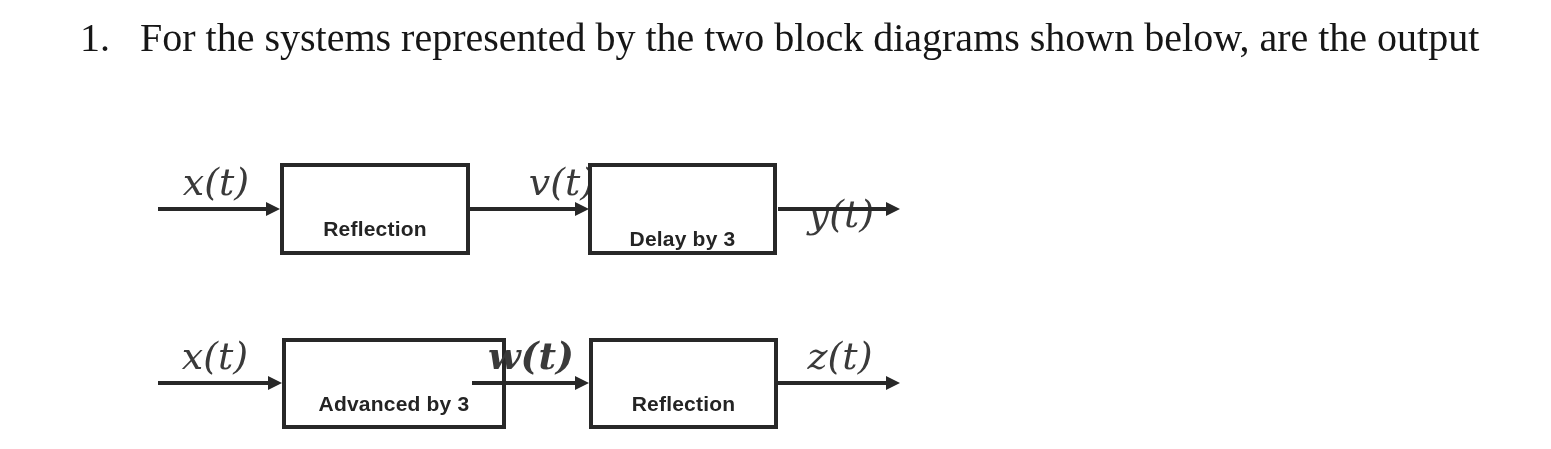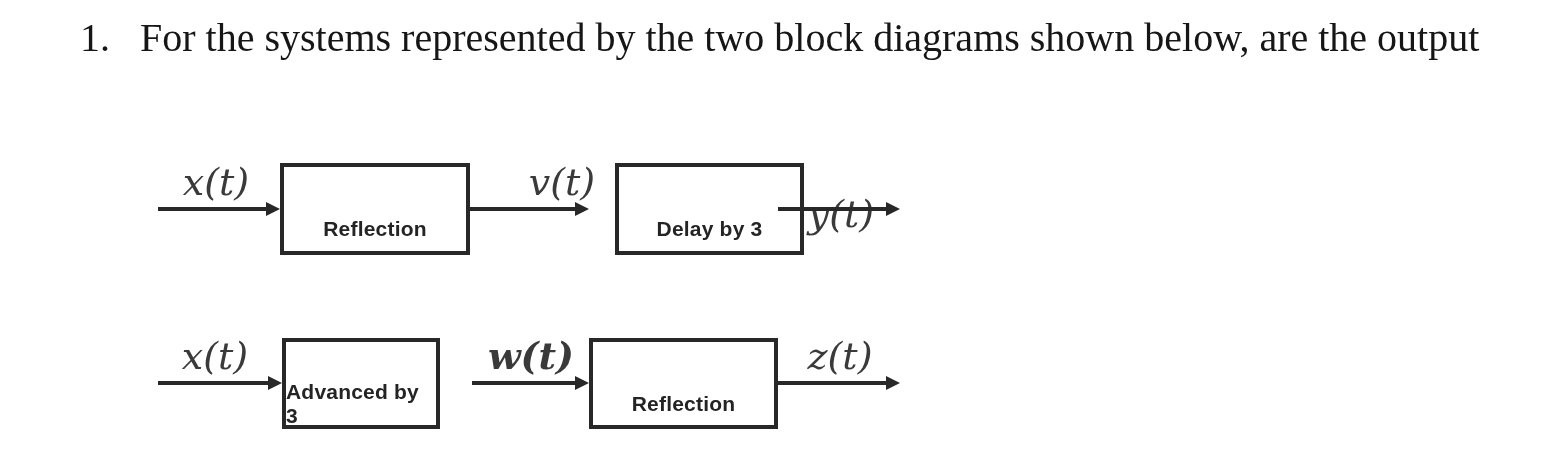--- a/index.html
+++ b/index.html
@@ -94,35 +94,35 @@
     <div class="ahead" style="left:266px; top:202px;"></div>
 
     <div class="block" style="left:280px; top:163px; width:190px; height:92px;">
       <span class="block-label">Reflection</span>
     </div>
 
     <span class="sig" style="left:512px; top:166px;">v(t)</span>
     <div class="aline" style="left:470px; top:207px; width:105px;"></div>
     <div class="ahead" style="left:575px; top:202px;"></div>
 
-    <div class="block" style="left:615px; top:163px; width:189px; height:92px;">
+    <div class="block" style="left:588px; top:163px; width:189px; height:92px;align-items:flex-end;">
       <span class="block-label">Delay by 3</span>
     </div>
 
     <span class="sig" style="left:791px; top:166px;margin-top:32px;">y(t)</span>
     <div class="aline" style="left:778px; top:207px; width:108px;"></div>
     <div class="ahead" style="left:886px; top:202px;"></div>
   </div>
 
   <div>
     <span class="sig" style="left:165px; top:340px;">x(t)</span>
     <div class="aline" style="left:158px; top:381px; width:110px;"></div>
     <div class="ahead" style="left:268px; top:376px;"></div>
 
-    <div class="block" style="left:282px; top:338px; width:158px; height:91px;">
+    <div class="block" style="left:282px; top:338px; width:224px; height:91px;">
       <span class="block-label">Advanced by 3</span>
     </div>
 
     <span class="sig" style="left:481px; top:340px;font-weight:bold;">w(t)</span>
     <div class="aline" style="left:472px; top:381px; width:103px;"></div>
     <div class="ahead" style="left:575px; top:376px;"></div>
 
     <div class="block" style="left:589px; top:338px; width:189px; height:91px;">
       <span class="block-label">Reflection</span>
     </div>

